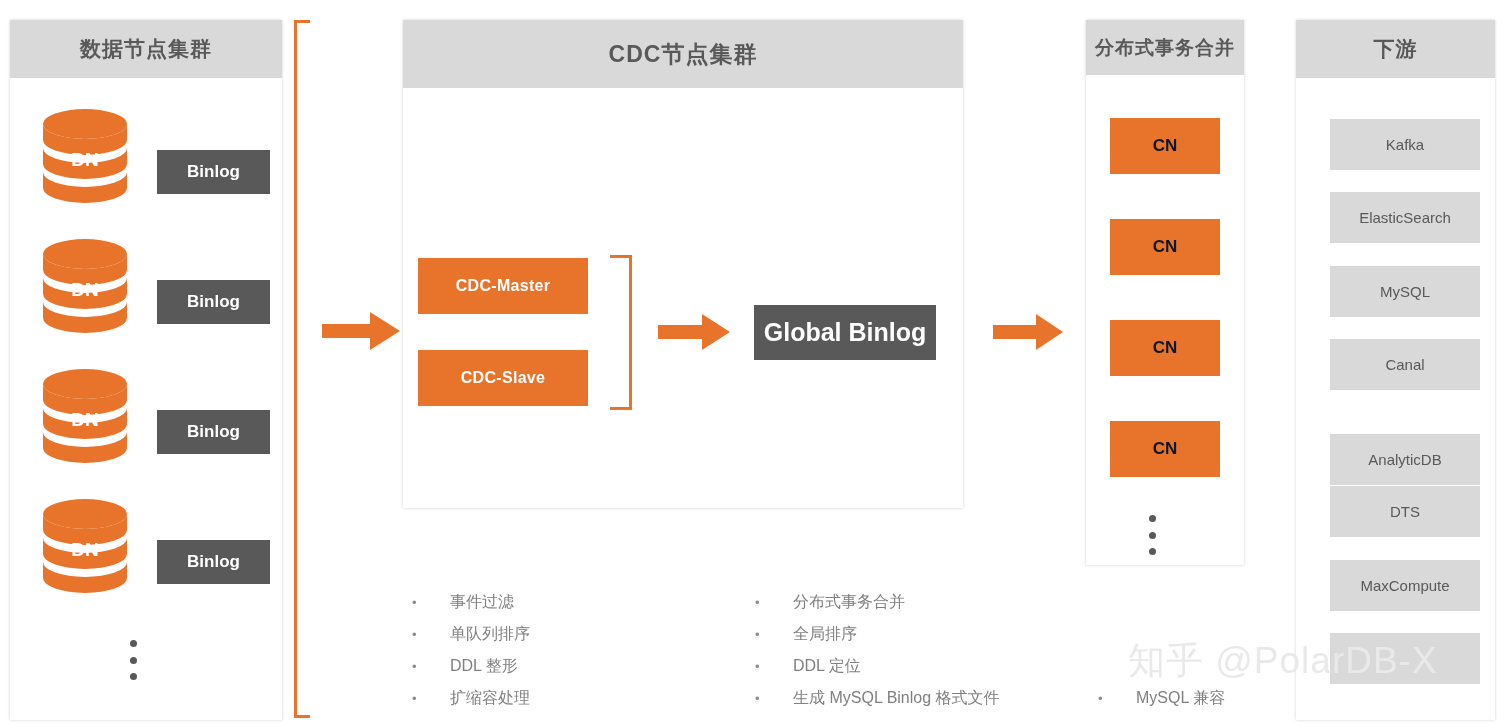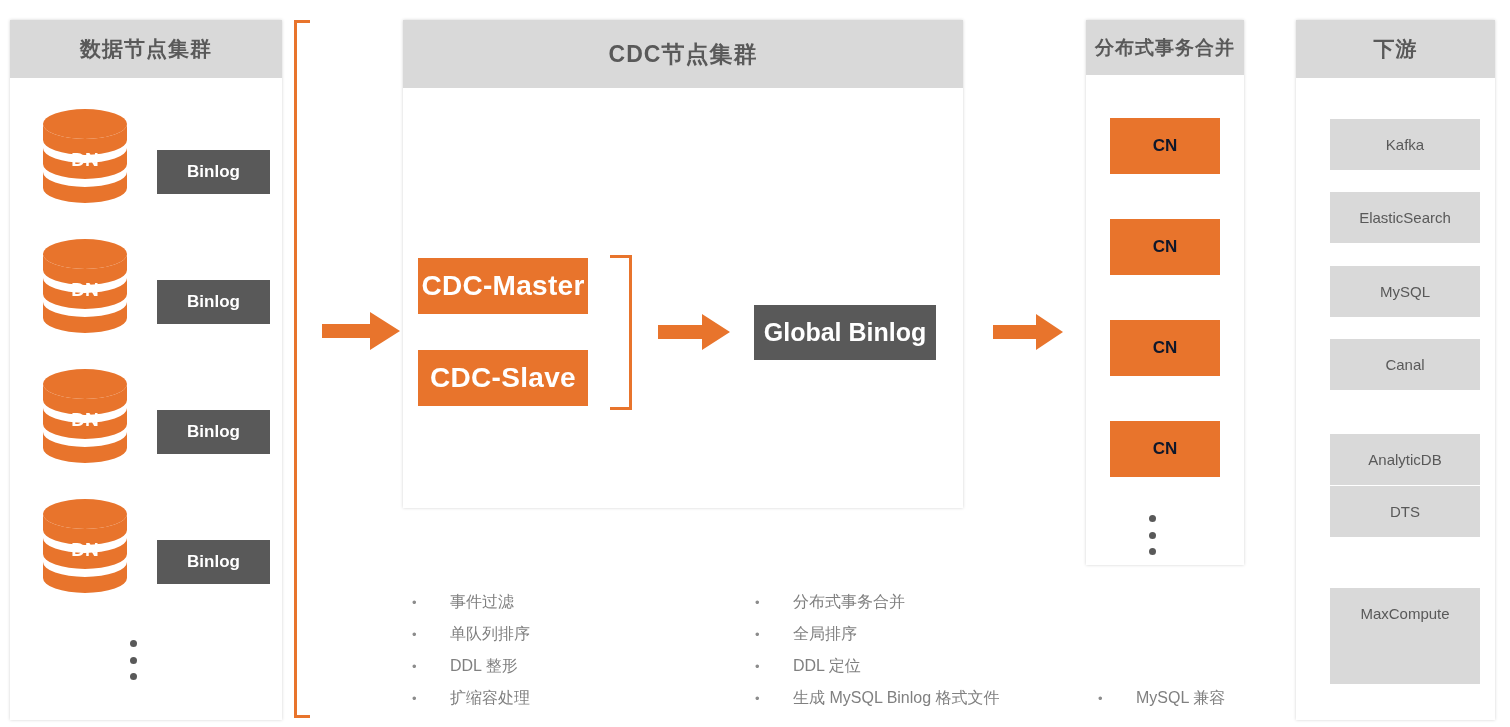--- a/index.html
+++ b/index.html
@@ -108,21 +108,21 @@
   }
 
   
   #panel-cdc { left: 403px; top: 20px; width: 560px; height: 488px; }
   #panel-cdc .panel-header { height: 68px; font-size: 23px; }
 
   .cdc-box {
     position: absolute;
     background: #E8742C;
     color: #ffffff;
-    font-size: 28px;
+    font-size: 16px;
     font-weight: bold;
     display: flex;
     align-items: center;
     justify-content: center;
     letter-spacing: 0.3px;
   }
   #cdc-master { left: 418px; top: 258px; width: 170px; height: 56px; }
   #cdc-slave  { left: 418px; top: 350px; width: 170px; height: 56px; }
 
   #cdc-bracket {
@@ -322,21 +322,21 @@
   <div class="panel" id="panel-ds">
     <div class="panel-header">下游</div>
   </div>
 
   <div class="ds-box" style="top:119px;">Kafka</div>
   <div class="ds-box" style="top:192px;">ElasticSearch</div>
   <div class="ds-box" style="top:266px;">MySQL</div>
   <div class="ds-box" style="top:339px;">Canal</div>
   <div class="ds-box" style="top:434px;">AnalyticDB</div>
   <div class="ds-box" style="top:486px;">DTS</div>
-  <div class="ds-box" style="top:588px;text-align:center;">MaxCompute</div>
+  <div class="ds-box" style="top:560px;text-align:center;">MaxCompute</div>
   <div class="ds-box" style="top:633px;"></div>
 
   <div class="bullets" id="bullets-1">
     <div class="b-item">
       <span class="b-dot">•</span>
       <span>事件过滤</span>
     </div>
     <div class="b-item">
       <span class="b-dot">•</span>
       <span>单队列排序</span>
@@ -370,14 +370,15 @@
     </div>
   </div>
 
   <div class="bullets" id="bullets-3">
     <div class="b-item">
       <span class="b-dot">•</span>
       <span>MySQL 兼容</span>
     </div>
   </div>
 
+  <div id="watermark">知乎 @PolarDB-X</div>
 
 </div>
 
 </body></html>

